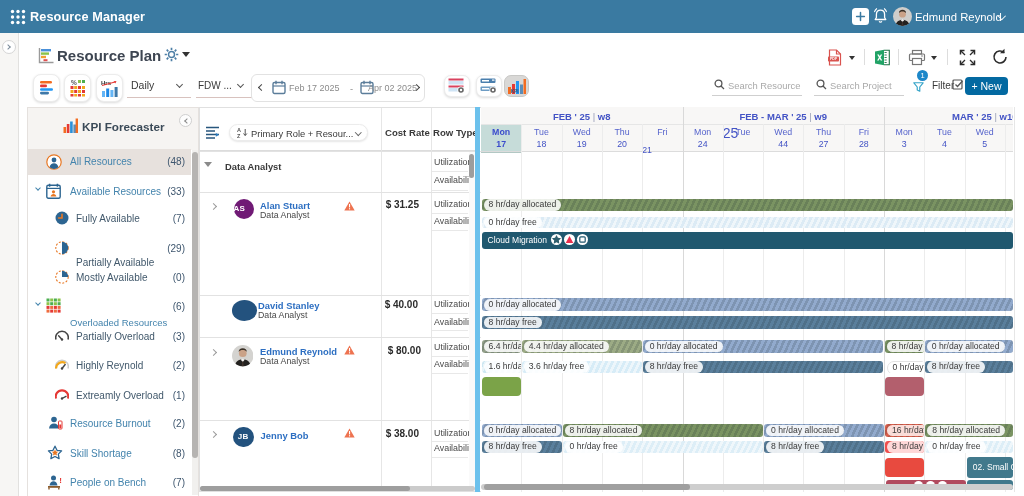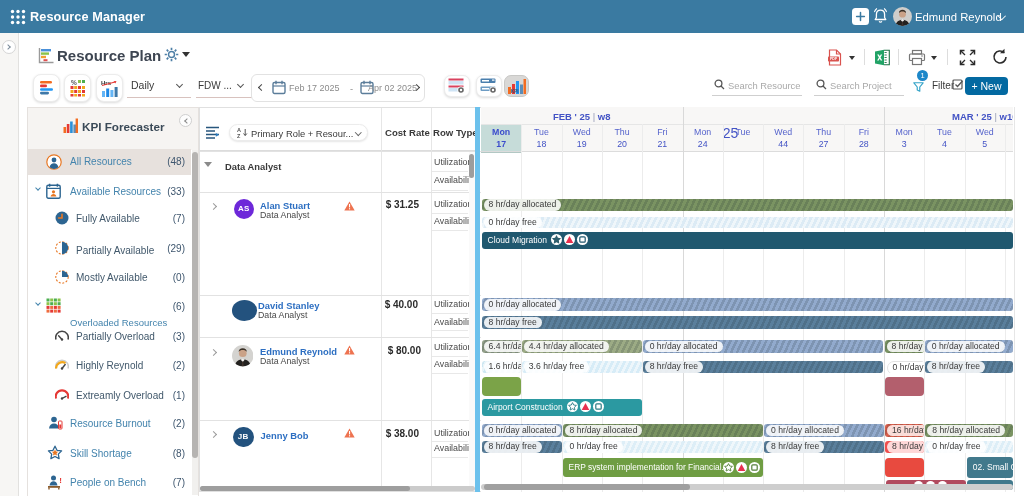--- a/index.html
+++ b/index.html
@@ -270,21 +270,21 @@
   <circle cx="7" cy="7" r="6.5" fill="#2d6591"></circle>
   <path d="M7 3.2V7H3.6" stroke="#e87722" stroke-width="1.6" fill="none" stroke-linecap="round"></path>
 </svg>
 <div class="abs" style="left:76px;top:213px;font-size:10px;color:#41586b;">Fully Available</div>
 <div class="abs" style="left:28px;top:213px;width:157px;font-size:10px;color:#3e566e;text-align:right;">(7)</div>
 
 <svg class="abs" style="left:55px;top:240.5px;" width="14" height="14" viewBox="0 0 14 14">
   <circle cx="7" cy="7" r="6.2" fill="none" stroke="#e87722" stroke-width="1.1" stroke-dasharray="2 1.6"></circle>
   <path d="M7 0.8a6.2 6.2 0 0 1 0 12.4z" fill="#2d6591"></path>
 </svg>
-<div class="abs" style="left:76px;top:245px;font-size:10px;color:#41586b;">Partially Available</div>
+<div class="abs" style="left:76px;top:257px;font-size:10px;color:#41586b;">Partially Available</div>
 <div class="abs" style="left:28px;top:242.5px;width:157px;font-size:10px;color:#3e566e;text-align:right;">(29)</div>
 
 <svg class="abs" style="left:55px;top:270px;" width="14" height="14" viewBox="0 0 14 14">
   <circle cx="7" cy="7" r="6.2" fill="none" stroke="#e87722" stroke-width="1.1" stroke-dasharray="2 1.6"></circle>
   <path d="M7 7V0.8a6.2 6.2 0 0 1 6.2 6.2z" fill="#2d6591"></path>
 </svg>
 <div class="abs" style="left:76px;top:272px;font-size:10px;color:#41586b;">Mostly Available</div>
 <div class="abs" style="left:28px;top:272px;width:157px;font-size:10px;color:#3e566e;text-align:right;">(0)</div>
 
 <div class="chev abs" style="left:36px;top:301px;width:4px;height:4px;border-color:#4484ad;"></div>
@@ -401,21 +401,21 @@
 <div class="abs" style="left:432px;top:373px;width:36px;height:1px;background:#e8e8e8;"></div>
 <div class="abs" style="left:432px;top:440.5px;width:36px;height:1px;background:#e8e8e8;"></div>
 <div class="abs" style="left:432px;top:456.5px;width:36px;height:1px;background:#e8e8e8;"></div>
 
 <div class="abs" style="left:204px;top:162px;width:0;height:0;border-left:4.5px solid transparent;border-right:4.5px solid transparent;border-top:5.5px solid #8a8a8a;"></div>
 <div class="abs" style="left:225px;top:160.5px;font-size:9.4px;font-weight:bold;color:#3a3a3a;">Data Analyst</div>
 <div class="abs" style="left:434px;top:157px;font-size:8.9px;color:#4a4a4a;">Utilization</div>
 <div class="abs" style="left:434px;top:175px;font-size:8.9px;color:#4a4a4a;">Availability</div>
 
 <div class="chev abs" style="left:211px;top:203.5px;transform:rotate(-45deg);border-color:#9a9a9a;"></div>
-<div class="abs" style="left:233.5px;top:198.5px;width:20.5px;height:20.5px;border-radius:50%;background:#6d28d9;color:#fff;font-size:8px;font-weight:bold;text-align:center;line-height:20.5px;letter-spacing:0.3px;">AS</div>
+<div class="abs" style="left:233.5px;top:198.5px;width:20.5px;height:20.5px;border-radius:50%;background:#701a75;color:#fff;font-size:8px;font-weight:bold;text-align:left;line-height:20.5px;letter-spacing:0.3px;">AS</div>
 <div class="abs" style="left:260px;top:199.5px;font-size:9.4px;font-weight:bold;color:#2d6fc2;">Alan Stuart</div>
 <div class="abs" style="left:260px;top:210px;font-size:8.8px;color:#4a4a4a;">Data Analyst</div>
 <svg class="abs" style="left:344px;top:201px;" width="11" height="10" viewBox="0 0 11 10">
     <path d="M5.5 0.5L10.7 9.5H0.3z" fill="#ee7350"></path>
     <rect x="5" y="3" width="1.1" height="3.4" fill="#fff"></rect>
     <rect x="5" y="7.2" width="1.1" height="1.2" fill="#fff"></rect>
   </svg>
 <div class="abs" style="left:350px;top:199px;width:69px;font-size:10px;font-weight:bold;color:#2b2b2b;text-align:right;">$ 31.25</div>
 <div class="abs" style="left:434px;top:198.5px;font-size:8.9px;color:#4a4a4a;">Utilization</div>
 <div class="abs" style="left:434px;top:216px;font-size:8.9px;color:#4a4a4a;">Availability</div>
@@ -471,36 +471,37 @@
 
 <div class="abs" style="left:475px;top:107px;width:4.5px;height:385px;background:#6cc1ec;"></div>
 
 <div class="abs" style="left:480.5px;top:107px;width:532.5px;height:385px;overflow:hidden;background:#fff;" id="tl">
 
   <div class="abs" style="left:0;top:0;width:532.5px;height:44.5px;background:#f8f7f6;"></div>
 
   <div class="abs" style="left:0.5px;top:17px;width:40.3px;height:28.5px;background:#c6dcd9;border-bottom:1.5px solid #b2c8c4;"></div>
 
   <div class="abs" style="left:0.5px;top:3.5px;width:201.5px;text-align:center;font-size:9.5px;font-weight:bold;color:#4353c5;">FEB ' 25 <span style="color:#9aa0b8;font-weight:normal;">|</span> w8</div>
+  <div class="abs" style="left:202px;top:3.5px;width:201.5px;text-align:center;font-size:9.5px;font-weight:bold;color:#4353c5;">FEB - MAR ' 25 <span style="color:#9aa0b8;font-weight:normal;">|</span> w9</div>
   <div class="abs" style="left:403.5px;top:3.5px;width:201.5px;text-align:center;font-size:9.5px;font-weight:bold;color:#4353c5;">MAR ' 25 <span style="color:#9aa0b8;font-weight:normal;">|</span> w10</div>
 
   <div class="abs" style="left:0;top:16.5px;width:532.5px;height:1px;background:#e6e6e6;"></div>
   <div class="abs" style="left:0;top:44px;width:532.5px;height:1px;background:#dcdcdc;"></div>
 
   <div id="daycells">
       <div class="abs" style="left:0.5px;top:20px;width:40.3px;text-align:center;font-size:8.8px;color:#3b4ccc;font-weight:bold;">Mon</div>
       <div class="abs" style="left:0.5px;top:31.5px;width:40.3px;text-align:center;font-size:8.8px;color:#3b4ccc;font-weight:bold;">17</div>
       <div class="abs" style="left:40.8px;top:20px;width:40.3px;text-align:center;font-size:8.8px;color:#5563cc;">Tue</div>
       <div class="abs" style="left:40.8px;top:31.5px;width:40.3px;text-align:center;font-size:8.8px;color:#4353c5;">18</div>
       <div class="abs" style="left:81.1px;top:20px;width:40.3px;text-align:center;font-size:8.8px;color:#5563cc;">Wed</div>
       <div class="abs" style="left:81.1px;top:31.5px;width:40.3px;text-align:center;font-size:8.8px;color:#4353c5;">19</div>
       <div class="abs" style="left:121.39999999999999px;top:20px;width:40.3px;text-align:center;font-size:8.8px;color:#5563cc;">Thu</div>
       <div class="abs" style="left:121.39999999999999px;top:31.5px;width:40.3px;text-align:center;font-size:8.8px;color:#4353c5;">20</div>
       <div class="abs" style="left:161.7px;top:20px;width:40.3px;text-align:center;font-size:8.8px;color:#5563cc;">Fri</div>
-      <div class="abs" style="left:161.7px;top:32px;width:40.3px;text-align:center;font-size:8.8px;color:#4353c5;">21</div>
+      <div class="abs" style="left:161.7px;top:38px;width:40.3px;text-align:left;font-size:8.8px;color:#4353c5;">21</div>
       <div class="abs" style="left:202px;top:20px;width:40.3px;text-align:center;font-size:8.8px;color:#5563cc;">Mon</div>
       <div class="abs" style="left:202px;top:31.5px;width:40.3px;text-align:center;font-size:8.8px;color:#4353c5;">24</div>
       <div class="abs" style="left:242.29999999999998px;top:20px;width:40.3px;text-align:center;font-size:8.8px;color:#5563cc;">Tue</div>
       <div class="abs" style="left:242.29999999999998px;top:18px;width:40.3px;text-align:left;font-size:14px;color:#4353c5;">25</div>
       <div class="abs" style="left:282.59999999999997px;top:20px;width:40.3px;text-align:center;font-size:8.8px;color:#5563cc;">Wed</div>
       <div class="abs" style="left:282.59999999999997px;top:31.5px;width:40.3px;text-align:center;font-size:8.8px;color:#4353c5;">44</div>
       <div class="abs" style="left:322.9px;top:20px;width:40.3px;text-align:center;font-size:8.8px;color:#5563cc;">Thu</div>
       <div class="abs" style="left:322.9px;top:31.5px;width:40.3px;text-align:center;font-size:8.8px;color:#4353c5;">27</div>
       <div class="abs" style="left:363.2px;top:20px;width:40.3px;text-align:center;font-size:8.8px;color:#5563cc;">Fri</div>
       <div class="abs" style="left:363.2px;top:31.5px;width:40.3px;text-align:center;font-size:8.8px;color:#4353c5;">28</div>
@@ -552,49 +553,33 @@
   <div class="bar hatchD" style="left:444.3px;top:233px;width:88.2px;height:12.5px;background-color:#92aacd;"><span class="pill" style="margin:0.5px 0 0 2px;">0 hr/day allocated</span></div>
 
   <div class="bar hatchL" style="left:1px;top:253.5px;width:39.3px;height:12px;background-color:#cde7f2;"><span class="pill" style="margin:0.5px 0 0 2px;">1.6 hr/day</span></div>
   <div class="bar hatchL" style="left:41.3px;top:253.5px;width:119.9px;height:12px;background-color:#d7ecf7;"><span class="pill" style="margin:0.5px 0 0 2px;">3.6 hr/day free</span></div>
   <div class="bar hatchD" style="left:162.2px;top:253.5px;width:240.8px;height:12px;background-color:#5a7f9c;"><span class="pill" style="margin:0.5px 0 0 2px;">8 hr/day free</span></div>
   <div class="bar" style="left:404px;top:253.5px;width:39.3px;height:12px;background-color:#fff;"><span class="pill" style="margin:0.5px 0 0 2px;border:1px solid #e3e3e3;">0 hr/day</span></div>
   <div class="bar hatchD" style="left:444.3px;top:253.5px;width:88.2px;height:12px;background-color:#5a7f9c;"><span class="pill" style="margin:0.5px 0 0 2px;">8 hr/day free</span></div>
 
   <div class="bar" style="left:1px;top:270px;width:39px;height:19px;background-color:#7ba348;border-radius:4px;"></div>
   <div class="bar" style="left:404px;top:270px;width:39.5px;height:19px;background-color:#b35f6d;border-radius:4px;"></div>
-  <div class="pbar" style="left:1px;top:291.5px;width:160.5px;height:17.5px;background:#2b99a1;line-height:17.5px;padding-left:6px;font-size:8.5px;">Airport Construction
-    <span class="ico-circ"><svg width="11" height="11" viewBox="0 0 11 11">
-          <path d="M5.5 1.6l1.2 2.4 2.7.4-2 1.9.5 2.7-2.4-1.3-2.4 1.3.5-2.7-2-1.9 2.7-.4z" fill="none" stroke="#2b7c84" stroke-width="0.9"></path>
-        </svg></span><span class="ico-circ"><svg width="11" height="11" viewBox="0 0 11 11">
-          <path d="M5.5 2L9.3 9H1.7z" fill="#e8304f"></path>
-        </svg></span><span class="ico-circ"><svg width="11" height="11" viewBox="0 0 11 11">
-          <rect x="2.8" y="2.8" width="5.4" height="5.4" rx="1" fill="none" stroke="#2b7c84" stroke-width="1.2"></rect>
-        </svg></span>
-  </div>
 
   <div class="bar hatchD" style="left:1px;top:317px;width:80.1px;height:12.5px;background-color:#92aacd;"><span class="pill" style="margin:0.5px 0 0 2px;">0 hr/day allocated</span></div>
   <div class="bar hatchD" style="left:82.1px;top:317px;width:200.5px;height:12.5px;background-color:#7a9362;"><span class="pill" style="margin:0.5px 0 0 2px;">8 hr/day allocated</span></div>
   <div class="bar hatchD" style="left:283.6px;top:317px;width:119.9px;height:12.5px;background-color:#92aacd;"><span class="pill" style="margin:0.5px 0 0 2px;">0 hr/day allocated</span></div>
   <div class="bar hatchD" style="left:404.5px;top:317px;width:39.3px;height:12.5px;background-color:#d95f4c;"><span class="pill" style="margin:0.5px 0 0 2px;background:rgba(255,235,232,0.9);">16 hr/day</span></div>
   <div class="bar hatchD" style="left:444.8px;top:317px;width:87.7px;height:12.5px;background-color:#7a9362;"><span class="pill" style="margin:0.5px 0 0 2px;">8 hr/day allocated</span></div>
 
   <div class="bar hatchD" style="left:1px;top:333.5px;width:80.1px;height:12.5px;background-color:#5a7f9c;"><span class="pill" style="margin:0.5px 0 0 2px;">8 hr/day free</span></div>
   <div class="bar hatchL" style="left:82.1px;top:333.5px;width:200.5px;height:12.5px;background-color:#ddeef7;"><span class="pill" style="margin:0.5px 0 0 2px;">0 hr/day free</span></div>
   <div class="bar hatchD" style="left:283.6px;top:333.5px;width:119.9px;height:12.5px;background-color:#5a7f9c;"><span class="pill" style="margin:0.5px 0 0 2px;">8 hr/day free</span></div>
   <div class="bar" style="left:404.5px;top:333.5px;width:39.3px;height:12.5px;background-color:#ee4f4d;"><span class="pill" style="margin:0.5px 0 0 2px;background:rgba(255,228,228,0.92);">8 hr/day</span></div>
   <div class="bar hatchL" style="left:444.8px;top:333.5px;width:87.7px;height:12.5px;background-color:#ddeef7;"><span class="pill" style="margin:0.5px 0 0 2px;">0 hr/day free</span></div>
 
-  <div class="pbar" style="left:82.1px;top:350.5px;width:200.5px;height:19.5px;background:#6f9d43;line-height:19.5px;padding-left:6px;font-size:8.4px;">ERP system implementation for Financial...<span class="abs" style="left:160px;top:4px;width:11px;height:11px;background:#fff;border-radius:50%;"></span><svg class="abs" style="left:160px;top:4px;" width="11" height="11" viewBox="0 0 11 11">
-        <path d="M5.5 1.6l1.2 2.4 2.7.4-2 1.9.5 2.7-2.4-1.3-2.4 1.3.5-2.7-2-1.9 2.7-.4z" fill="none" stroke="#55803a" stroke-width="0.9"></path>
-      </svg><span class="abs" style="left:173px;top:4px;width:11px;height:11px;background:#fff;border-radius:50%;"></span><svg class="abs" style="left:173px;top:4px;" width="11" height="11" viewBox="0 0 11 11">
-        <path d="M5.5 2L9.3 9H1.7z" fill="#e8304f"></path>
-      </svg><span class="abs" style="left:186px;top:4px;width:11px;height:11px;background:#fff;border-radius:50%;"></span><svg class="abs" style="left:186px;top:4px;" width="11" height="11" viewBox="0 0 11 11">
-        <rect x="2.8" y="2.8" width="5.4" height="5.4" rx="1" fill="none" stroke="#55803a" stroke-width="1.2"></rect>
-      </svg></div>
   <div class="bar" style="left:404.5px;top:350.5px;width:39.3px;height:19.5px;background-color:#e84a3f;border-radius:4px;"></div>
   <div class="pbar" style="left:486.3px;top:349.5px;width:46.2px;height:21px;background:#41798c;line-height:21px;padding-left:6px;font-size:8.5px;">02. Small Ce</div>
 
   <div class="pbar" style="left:405px;top:372.5px;width:80px;height:10px;background:#b14a5e;">
       <span class="abs" style="left:28px;top:1.5px;width:9px;height:9px;background:#fff;border-radius:50%;"></span>
       <span class="abs" style="left:40px;top:1.5px;width:9px;height:9px;background:#fff;border-radius:50%;"></span>
       <span class="abs" style="left:52px;top:1.5px;width:9px;height:9px;background:#fff;border-radius:50%;"></span>
     </div>
   <div class="pbar" style="left:486.3px;top:372.5px;width:46.2px;height:10px;background:#41798c;"></div>
 

